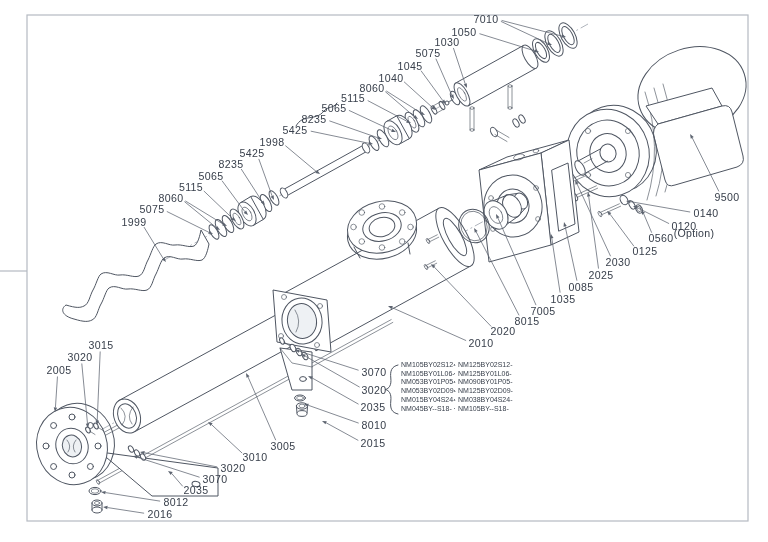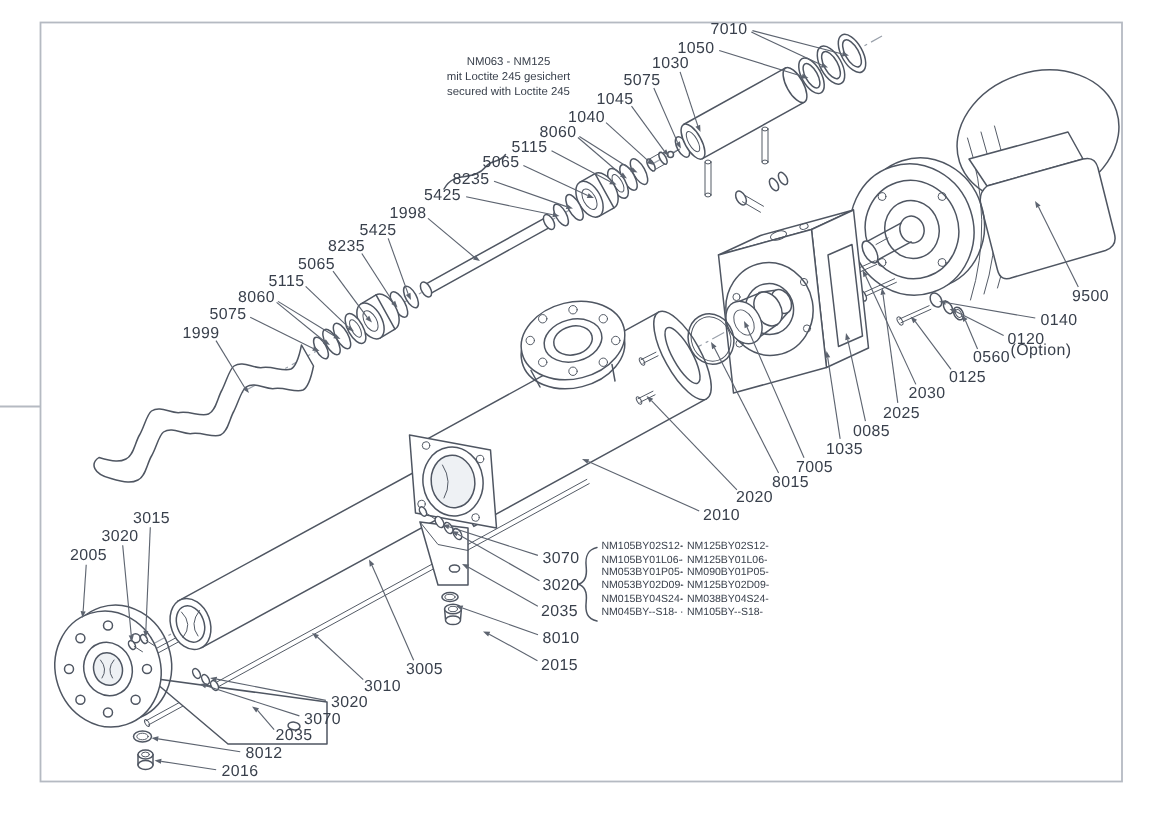--- a/index.html
+++ b/index.html
@@ -475,25 +475,20 @@
         <text x="373" y="410.5" text-anchor="middle">2035</text>
         <line x1="358.67477943646156" y1="423.13223874381873" x2="308.3102182834952" y2="405.29306548504854" stroke="#5d6470" stroke-width="0.75"></line>
         <polygon points="304,404 308.798709688958,403.6647608001726 307.8217268780324,406.9213701699245" fill="#5d6470"></polygon>
         <text x="374" y="428.5" text-anchor="middle">8010</text>
         <line x1="358.30862059406024" y1="440.4254077756748" x2="326.13195045792054" y2="422.7824100014559" stroke="#5d6470" stroke-width="0.75"></line>
         <polygon points="322,421 326.8053053473594,421.2214509395748 325.45859556848166,424.343369063337" fill="#5d6470"></polygon>
         <text x="373" y="446.5" text-anchor="middle">2015</text>
       </g>
     </svg>
 
-<div id="note">
-  <div>NM063 - NM125</div>
-  <div>mit Loctite 245 gesichert</div>
-  <div>secured with Loctite 245</div>
-</div>
 
 <div id="parts-table">
       <div class="pt-row">
         <span class="pt-left">NM105BY02S12-</span>
         <span class="pt-sep">·</span>
         <span class="pt-right">NM125BY02S12-</span>
       </div>
       <div class="pt-row">
         <span class="pt-left">NM105BY01L06-</span>
         <span class="pt-sep">·</span>

